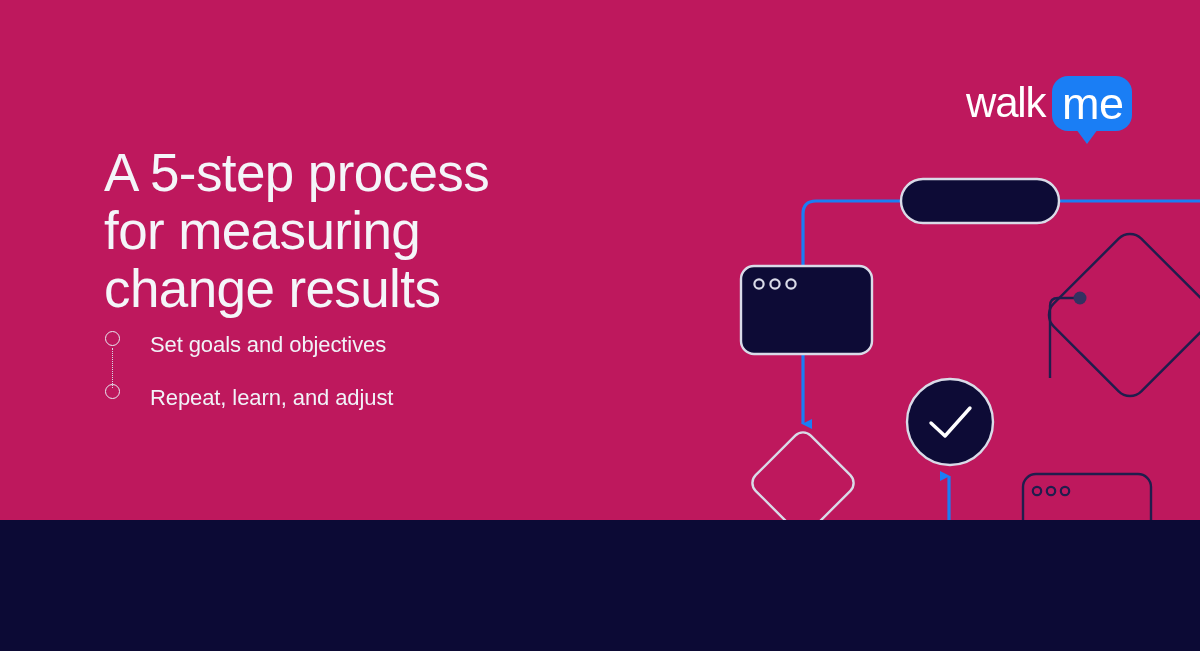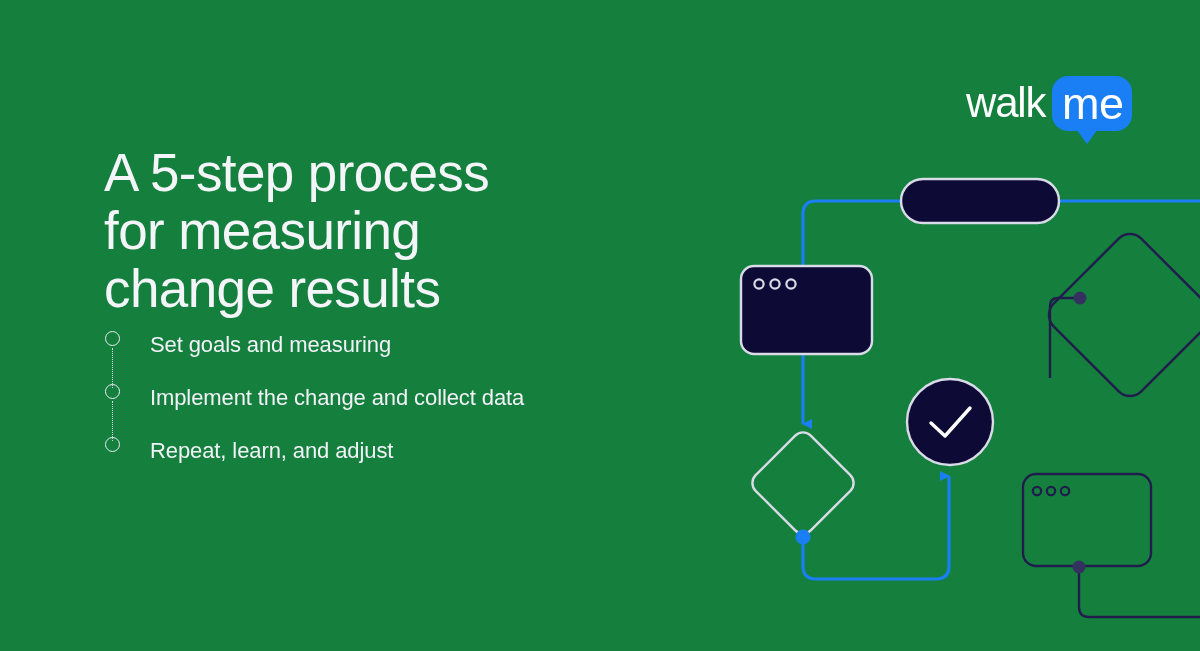--- a/index.html
+++ b/index.html
@@ -4,22 +4,22 @@
 <title>A 5-step process for measuring change results</title>
 <style>
   html, body {
     margin: 0;
     padding: 0;
     background: #0c0a35;
   }
   #stage {
     position: relative;
     width: 1200px;
-    height: 651px;
-    background: #15803d;
+    height: 520px;
+    background: #be185d;
     overflow: hidden;
     font-family: "Liberation Sans", "DejaVu Sans", sans-serif;
     -webkit-font-smoothing: antialiased;
   }
 
   
   #logo {
     position: absolute;
     left: 966px;
     top: 72px;
@@ -215,31 +215,24 @@
 for measuring
 change results</h1>
 
   <div id="steps">
 
     <div class="step">
       <div class="step-marker">
         <div class="step-dot"></div>
         <div class="step-connector"></div>
       </div>
-      <div class="step-label">Set goals and measuring</div>
+      <div class="step-label">Set goals and objectives</div>
     </div>
 
 
-    <div class="step">
-      <div class="step-marker">
-        <div class="step-dot"></div>
-        <div class="step-connector"></div>
-      </div>
-      <div class="step-label">Implement the change and collect data</div>
-    </div>
 
     <div class="step">
       <div class="step-marker">
         <div class="step-dot"></div>
         <div class="step-connector"></div>
       </div>
       <div class="step-label">Repeat, learn, and adjust</div>
     </div>
 
 

